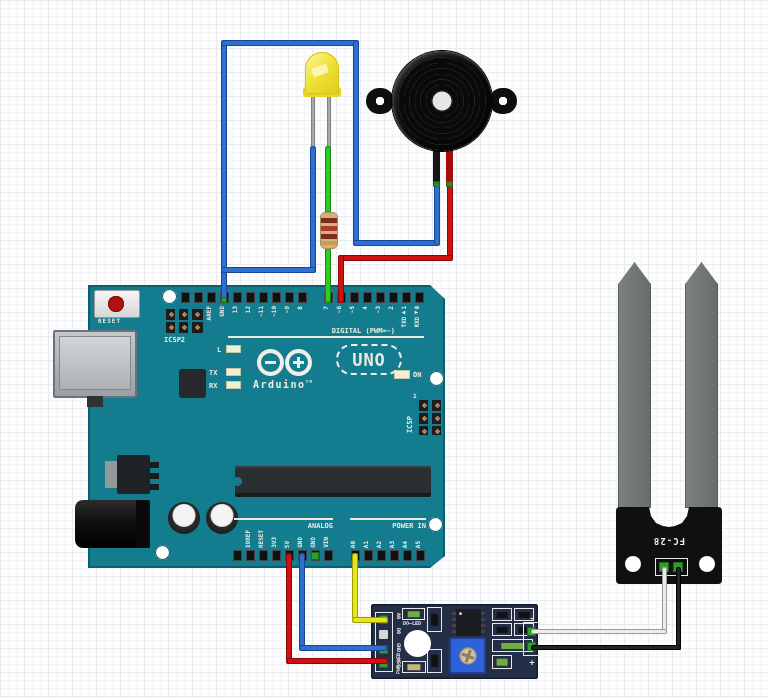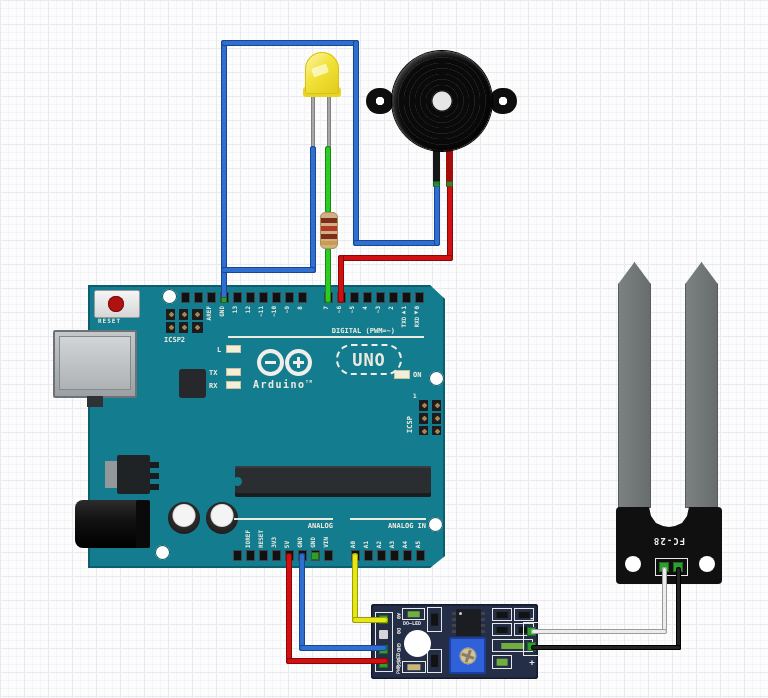--- a/index.html
+++ b/index.html
@@ -127,21 +127,21 @@
 
     <div class="abs" style="left:248px;top:59px;width:66px;height:31px;border:2px dashed #efeee8;border-radius:16px;display:flex;align-items:center;justify-content:center;">
       <span class="silk" style="position:static;font:700 17px 'DejaVu Sans Mono',monospace;letter-spacing:1px;">UNO</span>
     </div>
 
     <div class="silk" style="left:222px;top:42px;width:85px;text-align:right;font:700 7px 'DejaVu Sans Mono',monospace;">DIGITAL (PWM=~)</div>
     <div class="abs" style="left:140px;top:51px;width:196px;height:2px;background:#eceadf;"></div>
     <div class="abs" style="left:146px;top:233px;width:99px;height:2px;background:#eceadf;"></div>
     <div class="silk" style="left:208px;top:237px;width:37px;text-align:right;font:700 7px 'DejaVu Sans Mono',monospace;">ANALOG</div>
     <div class="abs" style="left:262px;top:233px;width:76px;height:2px;background:#eceadf;"></div>
-    <div class="silk" style="left:290px;top:237px;width:48px;text-align:right;font:700 7px 'DejaVu Sans Mono',monospace;">ANALOG IN</div>
+    <div class="silk" style="left:290px;top:237px;width:48px;text-align:right;font:700 7px 'DejaVu Sans Mono',monospace;">POWER IN</div>
   </div>
 
   <div class="pins" style="left:180.5px;top:292px;width:126px;"></div>
   <div class="pins" style="left:323.5px;top:292px;width:100px;"></div>
   <div class="pins" style="left:232.5px;top:550px;width:100px;"></div>
   <div class="pins" style="left:350.5px;top:550px;width:74px;"></div>
   <div class="lbls topr" style="left:204.5px;top:306px;width:104px;height:34px;">
       <span>AREF</span>
       <span>GND</span>
       <span>13</span>

